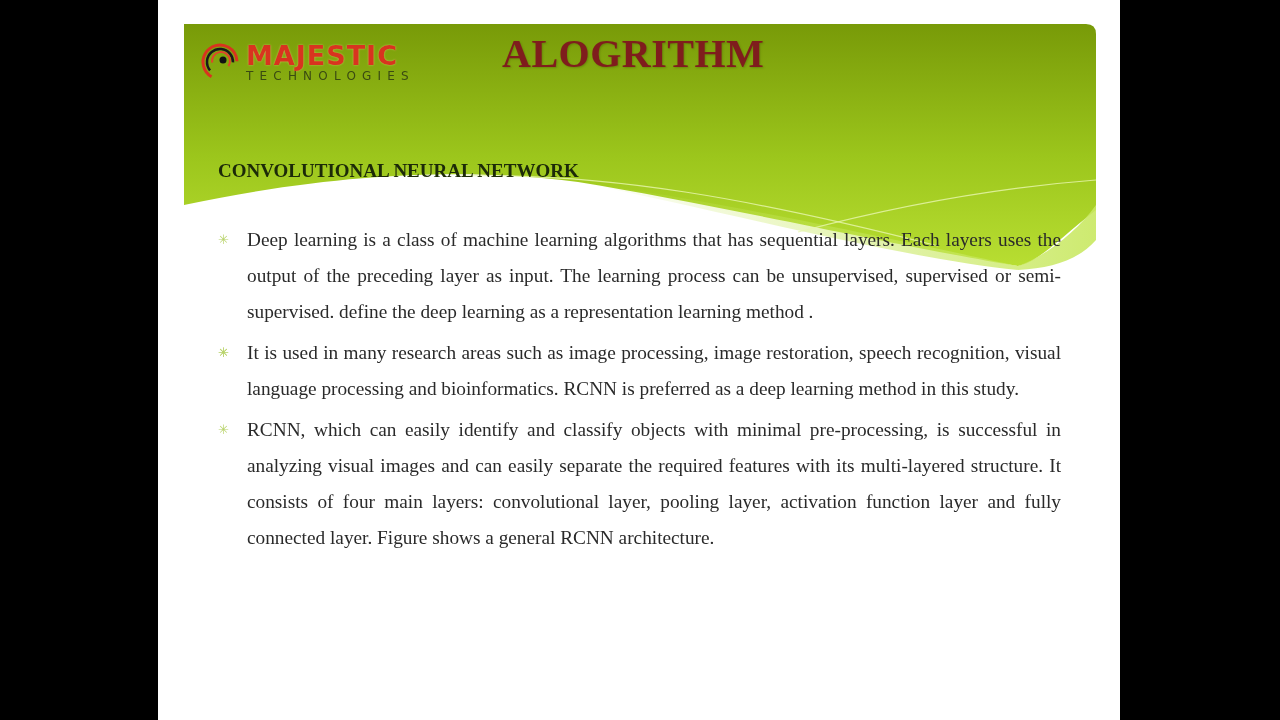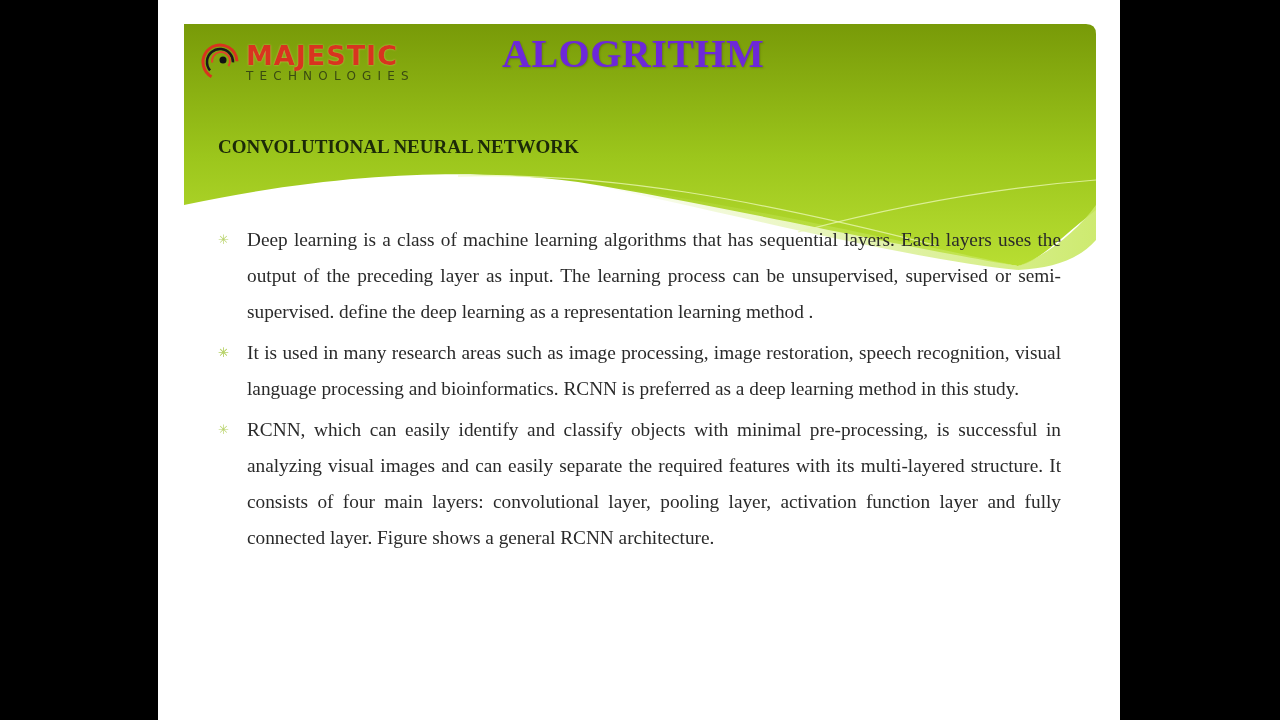--- a/index.html
+++ b/index.html
@@ -18,24 +18,24 @@
     .logo-text { margin-left:6px; line-height:1; }
     .logo-name {
       font-family:"DejaVu Sans", sans-serif; font-weight:bold; font-size:27px; color:#d8341f;
       letter-spacing:1px; text-shadow:0 0 2px rgba(255,230,150,0.6);
     }
     .logo-sub {
       font-family:"DejaVu Sans", sans-serif; font-size:12px; color:#3a4a12; letter-spacing:6.2px; margin-top:1px;
     }
     .title {
       position:absolute; left:344px; top:30px; font-family:"Liberation Serif", serif; font-weight:bold;
-      font-size:40px; color:#6d28d9; letter-spacing:0.5px; text-shadow:1px 1px 2px rgba(60,80,0,0.35);
+      font-size:40px; color:#7f1d1d; letter-spacing:0.5px; text-shadow:1px 1px 2px rgba(60,80,0,0.35);
     }
     .subtitle {
-      position:absolute; left:60px; top:136px; font-family:"Liberation Serif", serif; font-weight:bold;
+      position:absolute; left:60px; top:160px; font-family:"Liberation Serif", serif; font-weight:bold;
       font-size:19px; color:#1c2a08;
     }
     .bullets {
       position:absolute; left:60px; top:222px; width:843px; margin:0; padding:0; list-style:none;
     }
     .bullet {
       position:relative; padding-left:29px; font-size:19.3px; line-height:36px; color:#2a2a2a;
       text-align:justify; margin-bottom:5px;
     }
     .bullet-mark {

